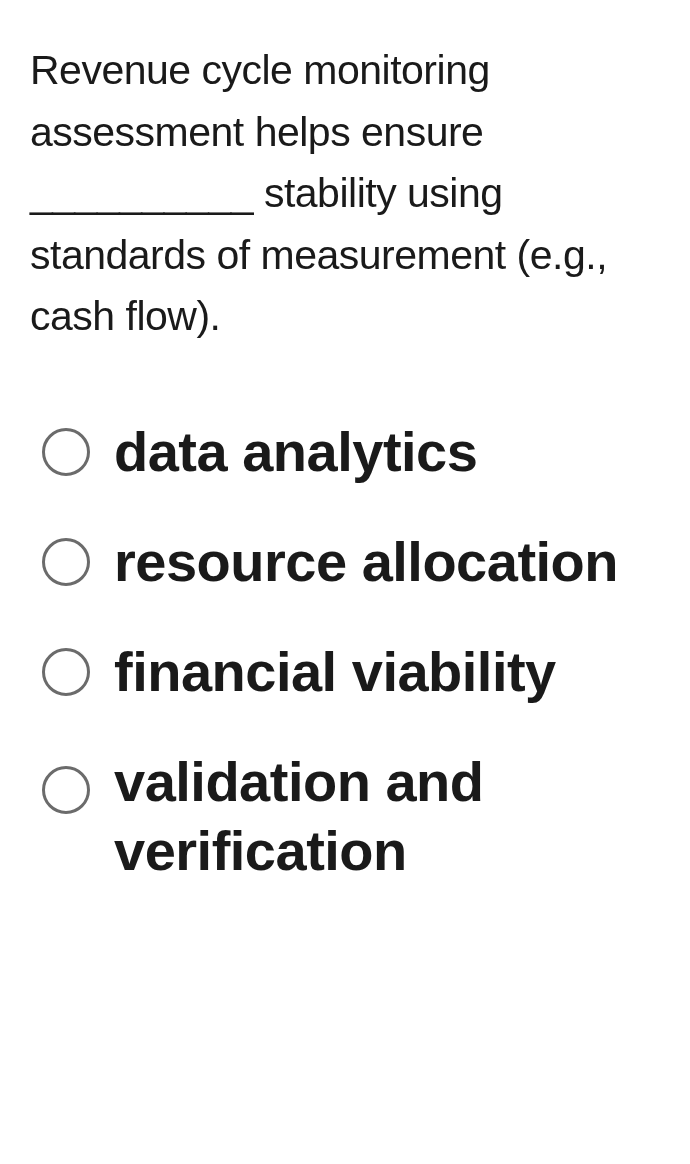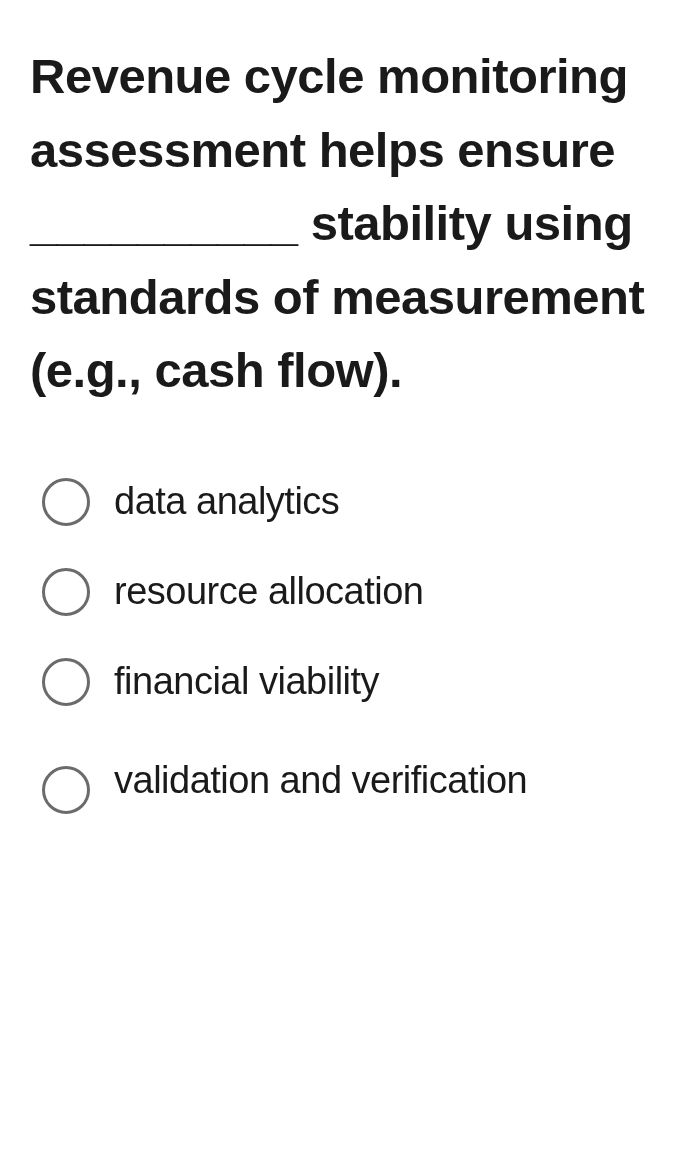--- a/index.html
+++ b/index.html
@@ -9,23 +9,23 @@
     }
     body {
       width: 690px;
       height: 1164px;
       background: #ffffff;
       font-family: -apple-system, BlinkMacSystemFont, "Segoe UI", Helvetica, Arial, sans-serif;
       color: #1a1a1a;
       padding: 40px 30px 30px 30px;
     }
     .question-text {
-      font-size: 49px;
+      font-size: 41px;
       line-height: 1.5;
-      font-weight: 700;
+      font-weight: 400;
       margin-bottom: 70px;
       letter-spacing: -0.5px;
     }
     .options {
       display: flex;
       flex-direction: column;
       gap: 42px;
       padding-left: 12px;
     }
     .option {
@@ -36,23 +36,23 @@
     }
     .radio-circle {
       width: 48px;
       height: 48px;
       min-width: 48px;
       border: 3px solid #6b6b6b;
       border-radius: 50%;
       flex-shrink: 0;
     }
     .option-label {
-      font-size: 38px;
+      font-size: 56px;
       line-height: 1.22;
-      font-weight: 400;
+      font-weight: 700;
       letter-spacing: -0.5px;
     }
     .option.last-option {
       align-items: center;
     }
     .option.last-option .radio-circle {
       margin-top: 18px;
       align-self: flex-start;
     }
   </style>

